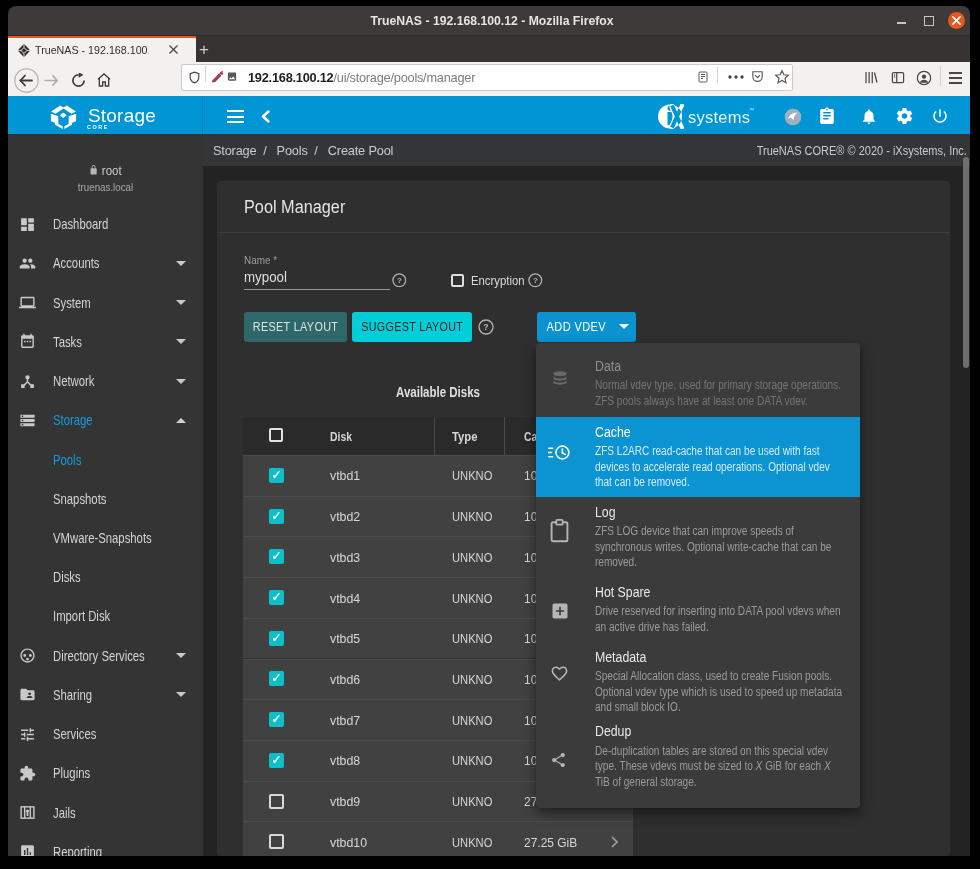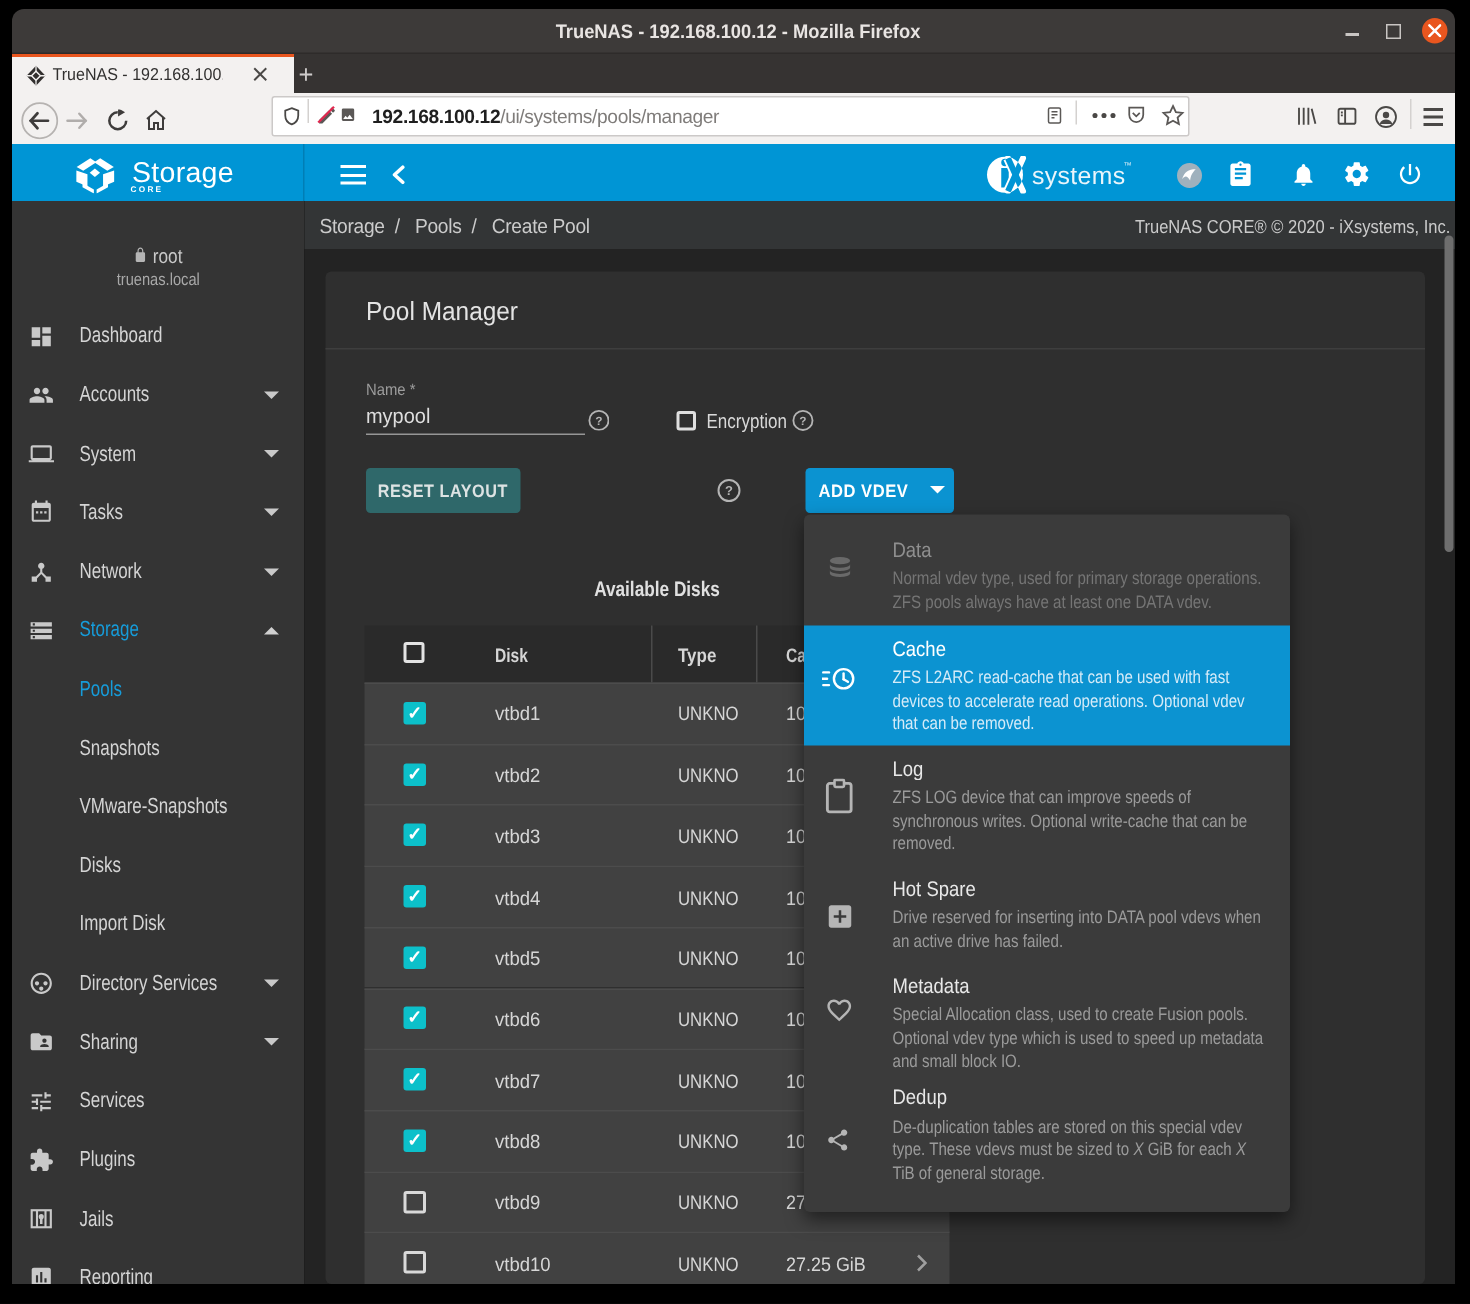--- a/index.html
+++ b/index.html
@@ -26,21 +26,21 @@
 #crumbbar { left:203px; top:134px; width:767px; height:32px; background:#333536; }
 #crumbs { left:213px; top:143px; font-size:13.6px; color:#cbcbcb; letter-spacing:-0.2px; transform:scaleX(0.94); transform-origin:0 50%; }
 #crumbright { right:13px; top:144px; font-size:12.5px; color:#cbcbcb; transform:scaleX(0.88); transform-origin:100% 50%; }
 
 #sidebar { left:8px; top:134px; width:195px; height:722px; background:#343434; }
 
 #content { left:203px; top:166px; width:767px; height:690px; background:#232323; }
 #card { left:217px; top:181px; width:733px; height:675px; background:#2f2f2f; border-radius:4px; }
 #cardtitle { left:244px; top:197px; font-size:17.5px; font-weight:500; color:#e4e4e4; transform:scaleX(0.93); transform-origin:0 50%; }
 #carddiv { left:217px; top:232px; width:733px; height:1px; background:#3e3e3e; }
-.btn { height:30px; border-radius:3px; font-size:12px; font-weight:bold; letter-spacing:0.4px; text-align:center; line-height:30px; }
+.btn { height:30px; border-radius:3px; font-size:12px; font-weight:normal; letter-spacing:0.4px; text-align:center; line-height:30px; }
 
 #tableheader { left:243px; top:417px; width:390px; height:38px; background:#2a2a2a; }
 .trow { left:243px; width:390px; height:40.7px; background:#414141; border-top:1px solid #4c4c4c; }
 .cell { font-size:13px; color:#d6d6d6; }
 
 #menu { z-index:40; left:536px; top:343px; width:324px; height:465px; background:#3b3b3b; border-radius:4px; box-shadow:0 5px 12px rgba(0,0,0,0.5); }
 .mi-title { font-size:14px; font-weight:500; color:#e8e8e8; transform:scaleX(0.88); transform-origin:0 50%; }
 .mi-desc { font-size:12px; line-height:15.6px; color:#9b9b9b; white-space:nowrap; transform:scaleX(0.84); transform-origin:0 0; }
 </style>
 </head>
@@ -57,21 +57,21 @@
       <svg width="11" height="11" viewBox="0 0 11 11">
         <g stroke="#4a4846" stroke-width="1.3">
           <line x1="1.5" y1="1.5" x2="9.5" y2="9.5"></line>
           <line x1="9.5" y1="1.5" x2="1.5" y2="9.5"></line>
         </g>
       </svg>
     </div>
   <div class="abs" id="newtab">+</div>
   <div class="abs" id="toolbar"></div>
   <div class="abs" id="urlbar"></div>
-  <div class="abs urltext" style="left:248px; color:#1f1f1f;"><span style="font-weight:bold;">192.168.100.12</span><span style="color:#7f7c7a;">/ui/systems/pools/manager</span></div>
+  <div class="abs urltext" style="left:248px; color:#1f1f1f;"><span style="font-weight:bold;">192.168.100.12</span><span style="color:#7f7c7a;">/ui/storage/pools/manager</span></div>
   <div class="abs" id="navbar"></div>
   <div class="abs" id="navsep"></div>
   <div class="abs" id="crumbbar"></div>
   <div class="abs" id="crumbs">Storage&nbsp; /&nbsp; &nbsp;Pools&nbsp; /&nbsp; &nbsp;Create Pool</div>
   <div class="abs" id="crumbright">TrueNAS CORE® © 2020 - iXsystems, Inc.</div>
   <div class="abs" id="sidebar"></div>
   <div class="abs" id="content"></div>
 <div id="sidebaritems">
 <div class="abs" style="left:8px; top:163px; width:195px; text-align:center; font-size:13.5px; color:#c9c9c9; transform:scaleX(0.85);"><svg width="11" height="12" viewBox="0 0 24 24" fill="#b5b5b5" style="display:inline-block; vertical-align:-1px;">
           <path d="M18 8h-1V6c0-2.76-2.24-5-5-5S7 3.24 7 6v2H6c-1.1 0-2 .9-2 2v10c0 1.1.9 2 2 2h12c1.1 0 2-.9 2-2V10c0-1.1-.9-2-2-2zM9 6c0-1.66 1.34-3 3-3s3 1.34 3 3v2H9V6z"></path>
@@ -170,20 +170,21 @@
 </div>
   <div class="abs" id="card"></div>
   <div class="abs" id="cardtitle">Pool Manager</div>
   <div class="abs" id="carddiv"></div>
 
   <div class="abs" style="left:244px; top:254px; font-size:11px; color:#9d9d9d; transform:scaleX(0.9); transform-origin:0 50%;">Name *</div>
   <div class="abs" style="left:244px; top:269px; font-size:14px; color:#dedede; transform:scaleX(0.95); transform-origin:0 50%;">mypool</div>
   <div class="abs" style="left:244px; top:289px; width:146px; height:1px; background:#969696;"></div>
 
   <div class="abs btn" style="left:244px; top:312px; width:103px; background:#2f686a; color:#dde3e3;"><span style="display:inline-block; transform:scaleX(0.9);">RESET LAYOUT</span></div>
+  <div class="abs btn" style="left:352px; top:312px; width:120px; background:#00ced9; color:#252525;"><span style="display:inline-block; transform:scaleX(0.89);">SUGGEST LAYOUT</span></div>
   <div class="abs btn" style="left:537px; top:312px; width:99px; background:#0b93d1; color:#fff;"><span style="display:inline-block; transform:scaleX(0.92);">ADD VDEV</span><span style="display:inline-block; width:0; height:0; border-left:5px solid transparent; border-right:5px solid transparent; border-top:5px solid #fff; margin-left:11px; vertical-align:2px;"></span></div>
 
   <div class="abs" style="left:243px; top:384px; width:390px; text-align:center; font-size:14px; font-weight:bold; color:#e0e0e0; transform:scaleX(0.82);">Available Disks</div>
   <div class="abs" id="tableheader"></div>
   <div class="abs cell" style="left:330px; top:429px; font-weight:bold; transform:scaleX(0.8); transform-origin:0 50%;">Disk</div>
   <div class="abs cell" style="left:452px; top:429px; font-weight:bold; transform:scaleX(0.87); transform-origin:0 50%;">Type</div>
   <div class="abs cell" style="left:524px; top:429px; font-weight:bold; transform:scaleX(0.8); transform-origin:0 50%;">Capacity</div>
   <div id="tbody">
 <div class="abs trow" style="top:455.0px;"></div>
 <div class="abs" style="left:269px; top:467.9px; width:15px; height:15px; background:#0cc0ca; border-radius:2px; color:#fff; font-size:12px; font-weight:bold; text-align:center; line-height:15px;">✓</div>

